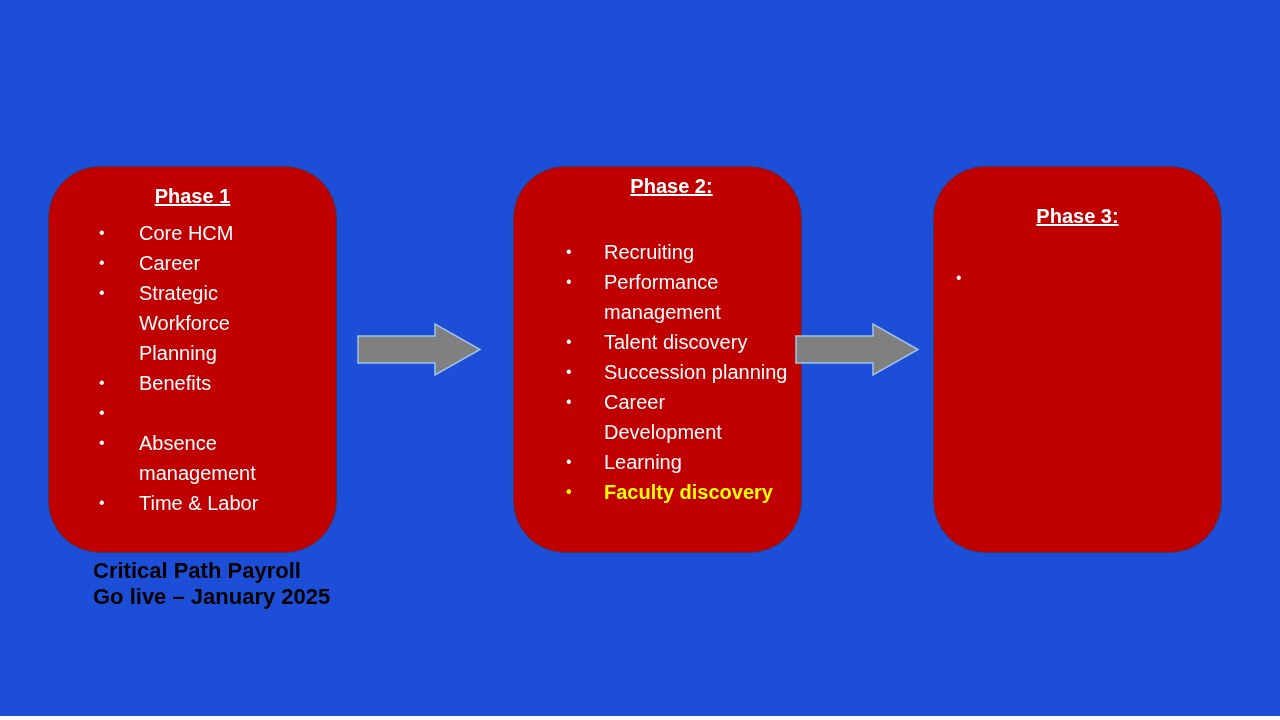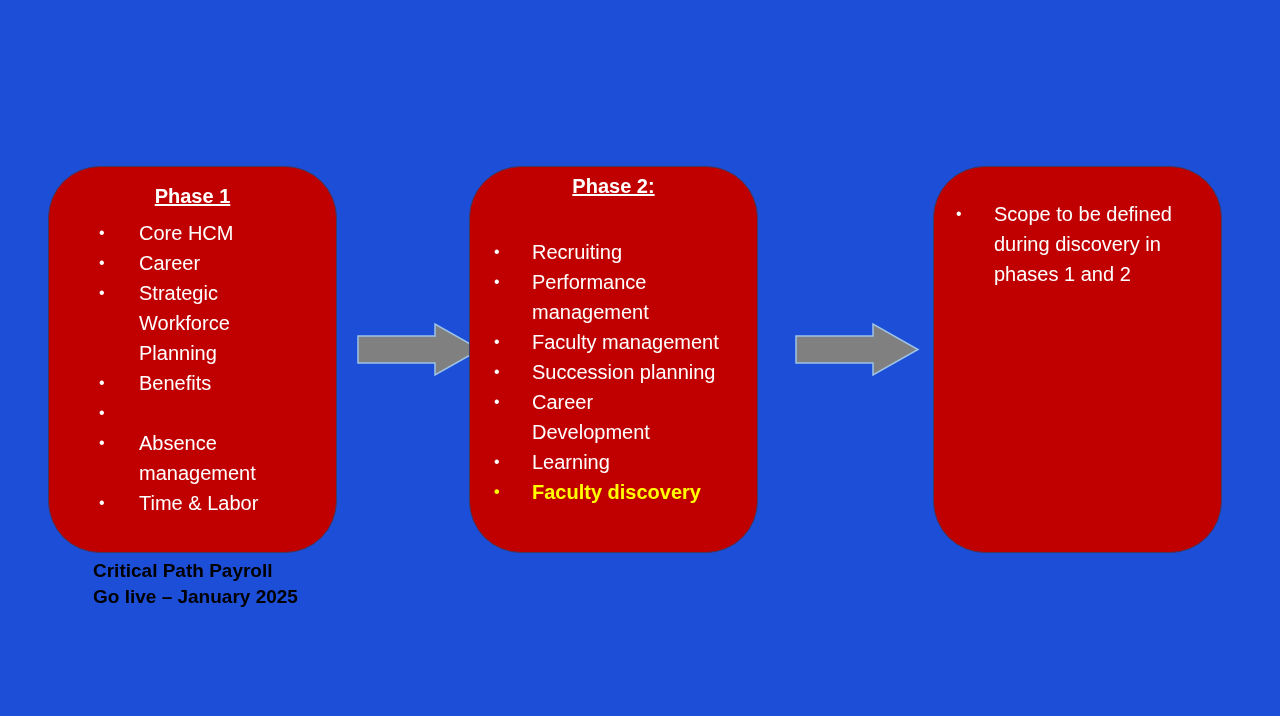--- a/index.html
+++ b/index.html
@@ -19,21 +19,21 @@
     top: 166px;
     width: 289px;
     height: 387px;
     background: #C00000;
     border: 1.5px solid #3F3A60;
     border-radius: 52px;
     color: #ffffff;
   }
 
   .box1 { left: 48px; }
-  .box2 { left: 469px; }
+  .box2 { left: 513px; padding-left: 28px; }
   .box3 { left: 933px; }
 
   .phase-title {
     font-weight: bold;
     font-size: 20px;
     line-height: 30px;
     text-align: center;
     text-decoration: underline;
   }
   .box1 .phase-title { margin-top: 14px; }
@@ -72,21 +72,21 @@
   }
   .arrow1 { left: 357px; }
   .arrow2 { left: 795px; }
 
   .caption {
     position: absolute;
     left: 93px;
     top: 558px;
     color: #000000;
     font-weight: bold;
-    font-size: 19px;
+    font-size: 22px;
     line-height: 26px;
   }
 </style>
 </head>
 <body>
 
 <div class="canvas">
 
   <div class="phase-box box1">
     <div class="phase-title">Phase 1</div>
@@ -135,21 +135,21 @@
           <span class="bullet">•</span>
           <span class="item-text">Recruiting</span>
         </li>
       <li>
           <span class="bullet">•</span>
           <span class="item-text">Performance
 management</span>
         </li>
       <li>
           <span class="bullet">•</span>
-          <span class="item-text">Faculty management</span>
+          <span class="item-text">Talent discovery</span>
         </li>
       <li>
           <span class="bullet">•</span>
           <span class="item-text">Succession planning</span>
         </li>
       <li>
           <span class="bullet">•</span>
           <span class="item-text">Career
 Development</span>
         </li>
@@ -162,26 +162,24 @@
           <span class="item-text">Faculty discovery</span>
         </li>
     </ul>
   </div>
 
   <svg class="arrow arrow2" width="125" height="55" viewBox="0 0 125 55">
     <polygon points="1,14 78,14 78,2 123,27.5 78,53 78,41 1,41" fill="#808080" stroke="#9DC3E6" stroke-width="1.5"></polygon>
   </svg>
 
   <div class="phase-box box3">
+    <div class="phase-title">Phase 3:</div>
     <ul class="items">
       <li>
           <span class="bullet">•</span>
-          <span class="item-text">Scope to be defined
-during discovery in
-phases 1 and 2</span>
         </li>
     </ul>
   </div>
 
   <div class="caption">
     <div>Critical Path Payroll</div>
     <div>Go live – January 2025</div>
   </div>
 
 </div>

